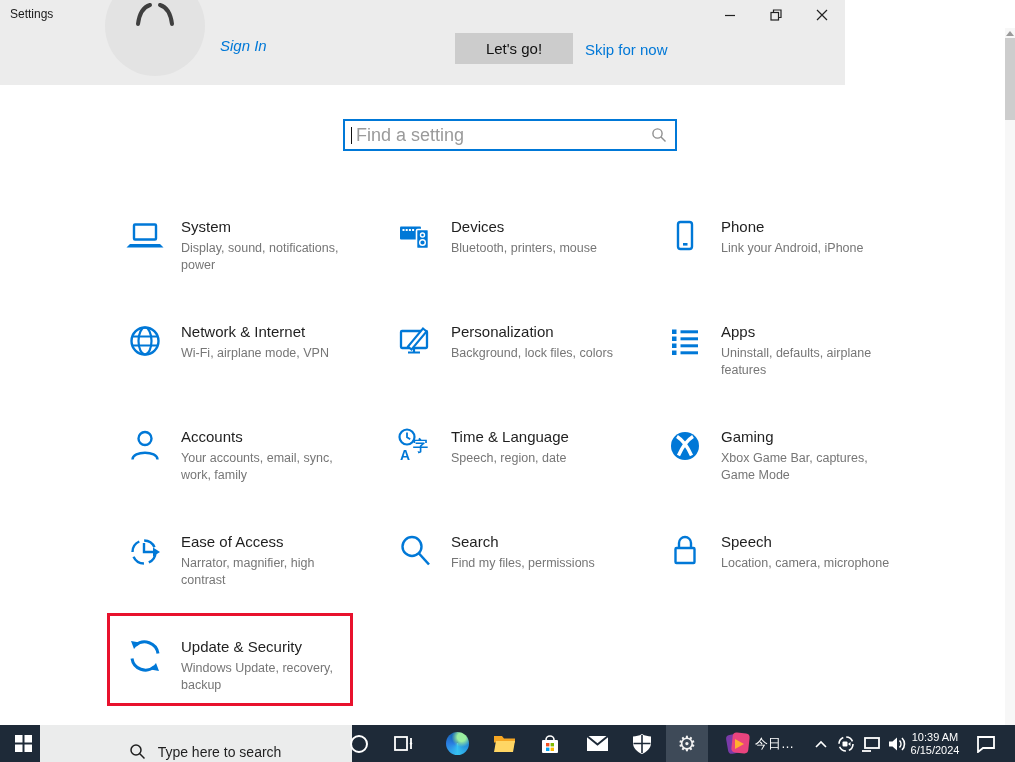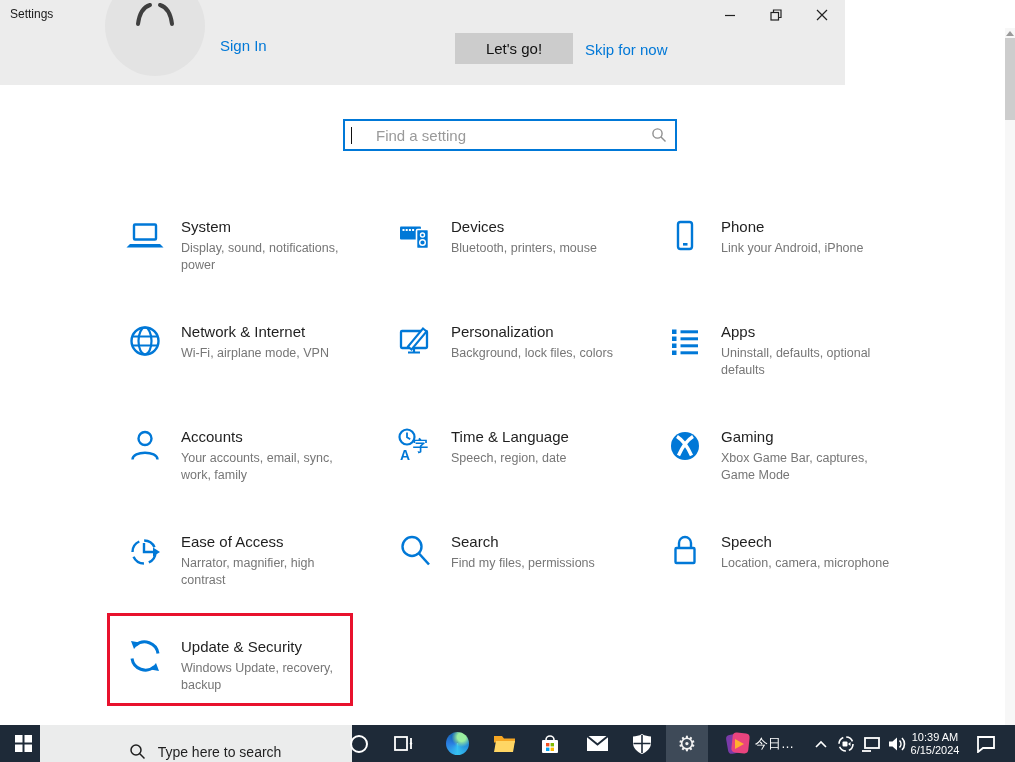--- a/index.html
+++ b/index.html
@@ -9,30 +9,30 @@
     -webkit-font-smoothing:antialiased;
   }
   .app{position:absolute;inset:0;}
 
   
   .header-strip{position:absolute;left:0;top:0;width:845px;height:85px;background:#ececec;}
   .app-title{position:absolute;left:10px;top:7px;font-size:12px;color:#1a1a1a;}
   .win-controls{position:absolute;right:0;top:0;height:30px;display:flex;}
   .win-btn{width:46px;height:30px;display:flex;align-items:center;justify-content:center;background:transparent;border:none;cursor:pointer;}
   .avatar{position:absolute;left:105px;top:-24px;width:100px;height:100px;border-radius:50%;background:#e3e3e3;overflow:hidden;}
-  .signin{position:absolute;left:220px;top:37px;font-size:15px;color:#0078d7;text-decoration:none;cursor:pointer;}
+  .signin{position:absolute;left:220px;top:37px;font-size:15px;color:#0078d7;text-decoration:none;cursor:pointer;font-style:italic;}
   .letsgo{position:absolute;left:455px;top:33px;width:118px;height:31px;background:#cccccc;border:none;
     font-size:15px;color:#111;font-family:inherit;cursor:pointer;}
   .skip{position:absolute;left:585px;top:41px;font-size:15px;color:#0078d7;text-decoration:none;cursor:pointer;}
 
   
   .find-box{position:absolute;left:343px;top:119px;width:334px;height:32px;box-sizing:border-box;
     border:2px solid #0078d7;background:#fff;display:flex;align-items:center;padding:0 8px 0 6px;}
   .caret{width:1px;height:17px;background:#111;margin-right:2px;}
-  .find-box input{flex:1;border:none;outline:none;font-size:15px;font-family:inherit;color:#222;background:transparent;margin-left:20px;}
+  .find-box input{flex:1;border:none;outline:none;font-size:18px;font-family:inherit;color:#222;background:transparent;}
   .find-box input::placeholder{color:#9a9a9a;}
 
   
   .tiles{position:absolute;left:107px;top:204px;width:815px;display:grid;
     grid-template-columns:270px 270px 270px;grid-auto-rows:105px;}
   .tile{display:flex;padding-top:12px;cursor:pointer;}
   .ticon{width:40px;height:40px;margin-left:18px;margin-right:16px;flex:none;}
   .ttitle{font-size:15px;color:#1f1f1f;margin:2px 0 5px 0;}
   .tsub{font-size:12.5px;color:#767676;line-height:1.38;max-width:176px;}
   .red-highlight{position:absolute;left:107px;top:613px;width:240px;height:87px;border:3px solid #e8112d;pointer-events:none;}
@@ -183,21 +183,21 @@
         </g>
         <g stroke="#0078d7" stroke-width="3">
           <path d="M15.5 10.8 H33"></path>
             <path d="M15.5 17.8 H33"></path>
             <path d="M15.5 24.8 H33"></path>
             <path d="M15.5 31.8 H33"></path>
         </g>
       </svg>
       <div>
           <div class="ttitle">Apps</div>
-      <div class="tsub">Uninstall, defaults, optional defaults</div>
+      <div class="tsub">Uninstall, defaults, airplane features</div>
         </div>
     </div>
 
     <div class="tile">
       <svg class="ticon" viewBox="0 0 40 40">
         <circle cx="20" cy="12.5" r="6.5" fill="none" stroke="#0078d7" stroke-width="2.4"></circle>
         <path d="M7.5 33.5 c0 -9 25 -9 25 0" fill="none" stroke="#0078d7" stroke-width="2.4"></path>
       </svg>
       <div>
           <div class="ttitle">Accounts</div>

